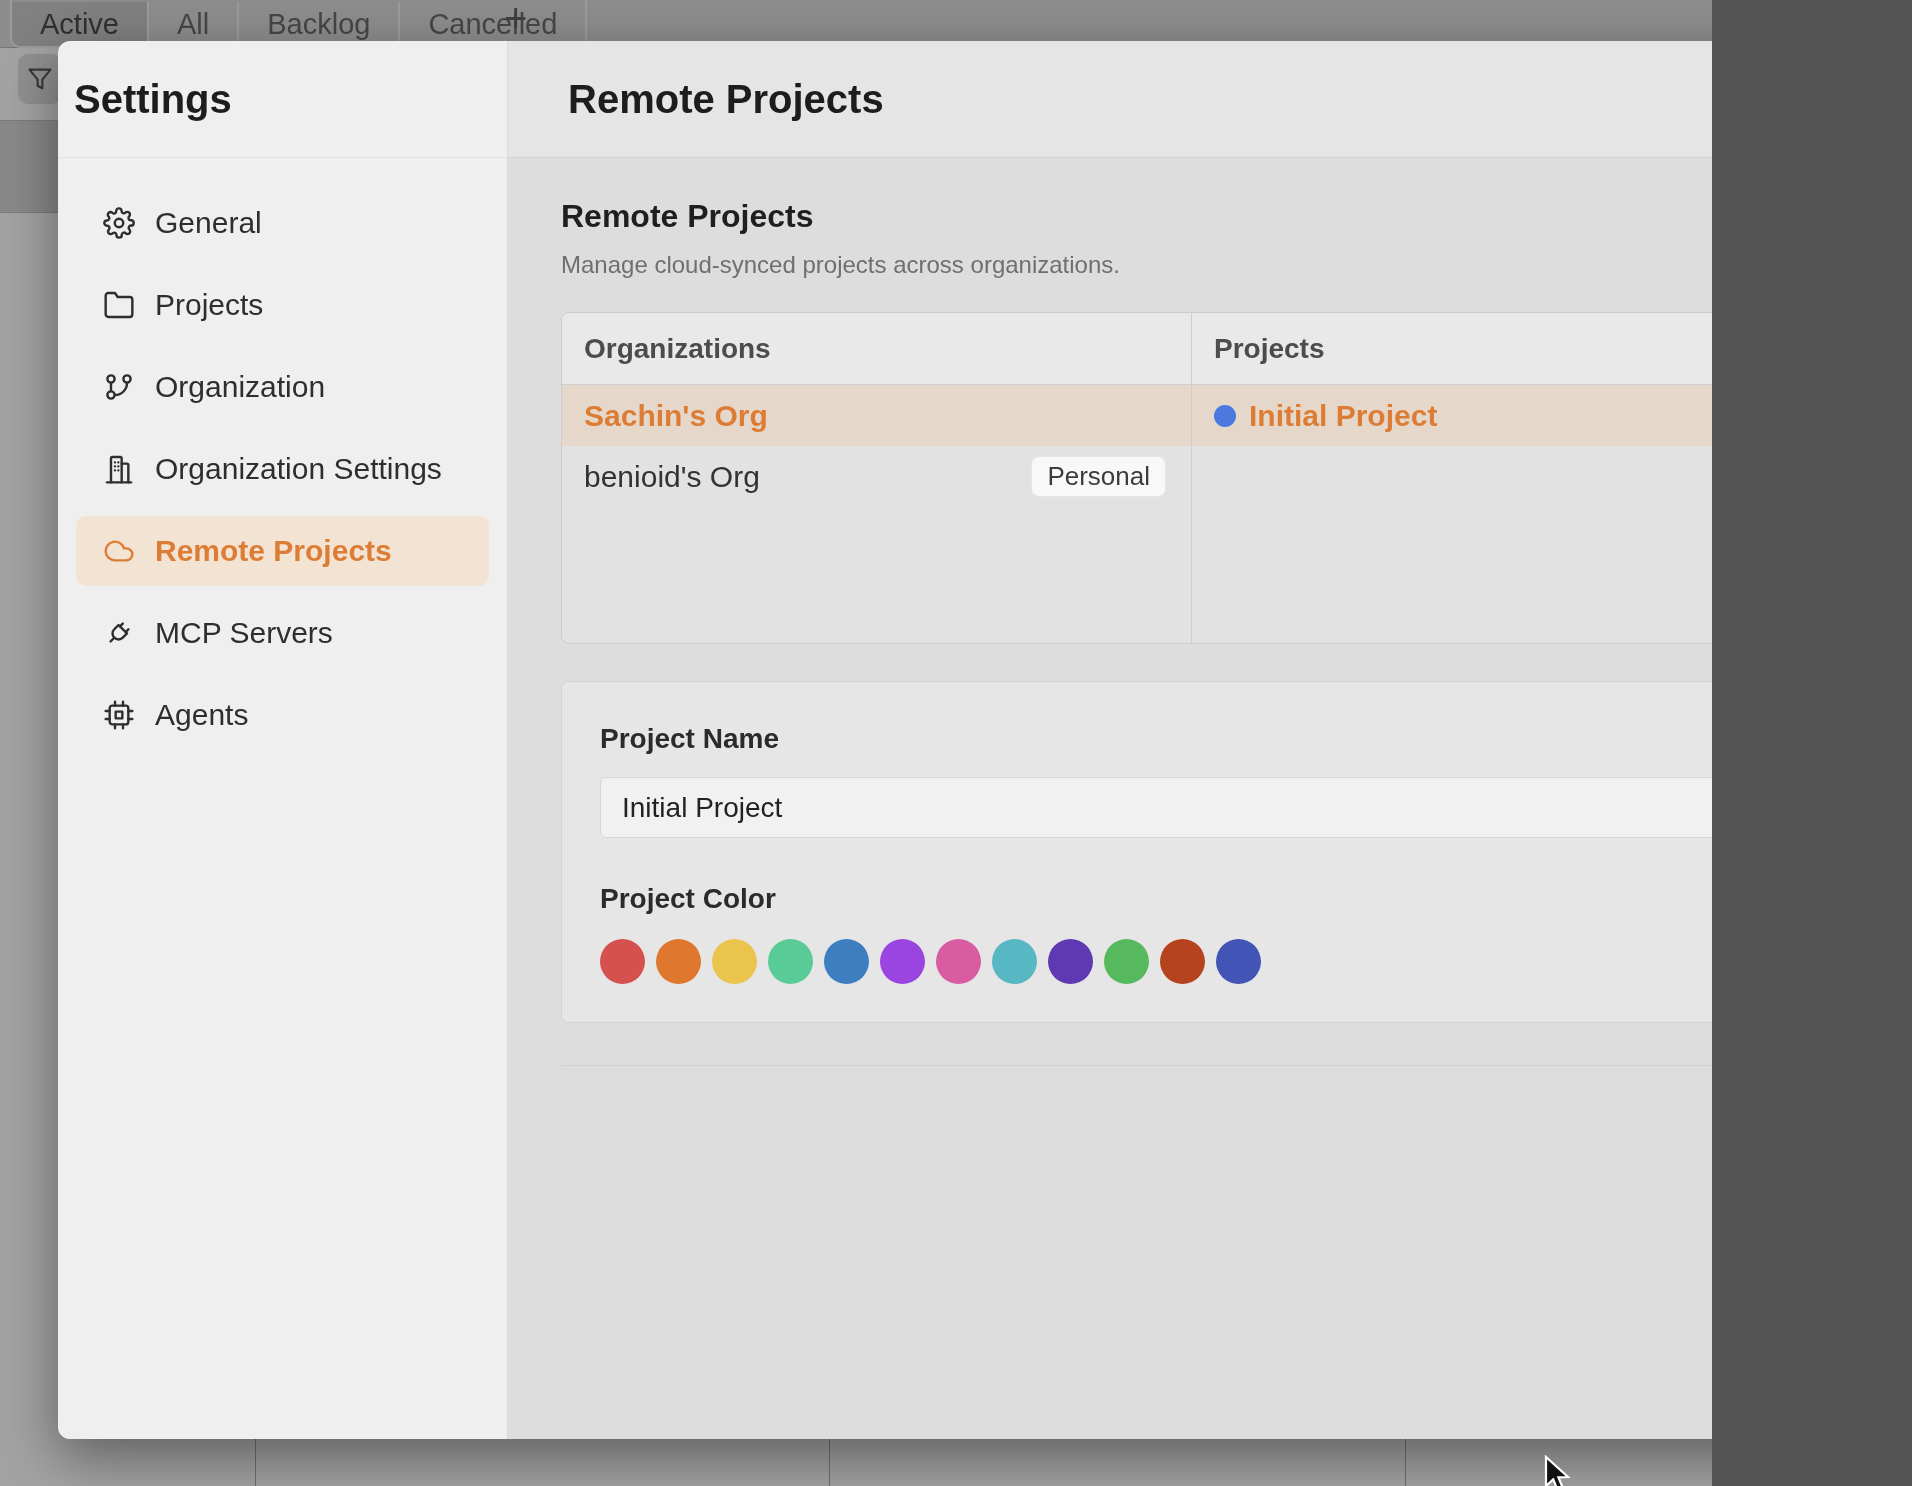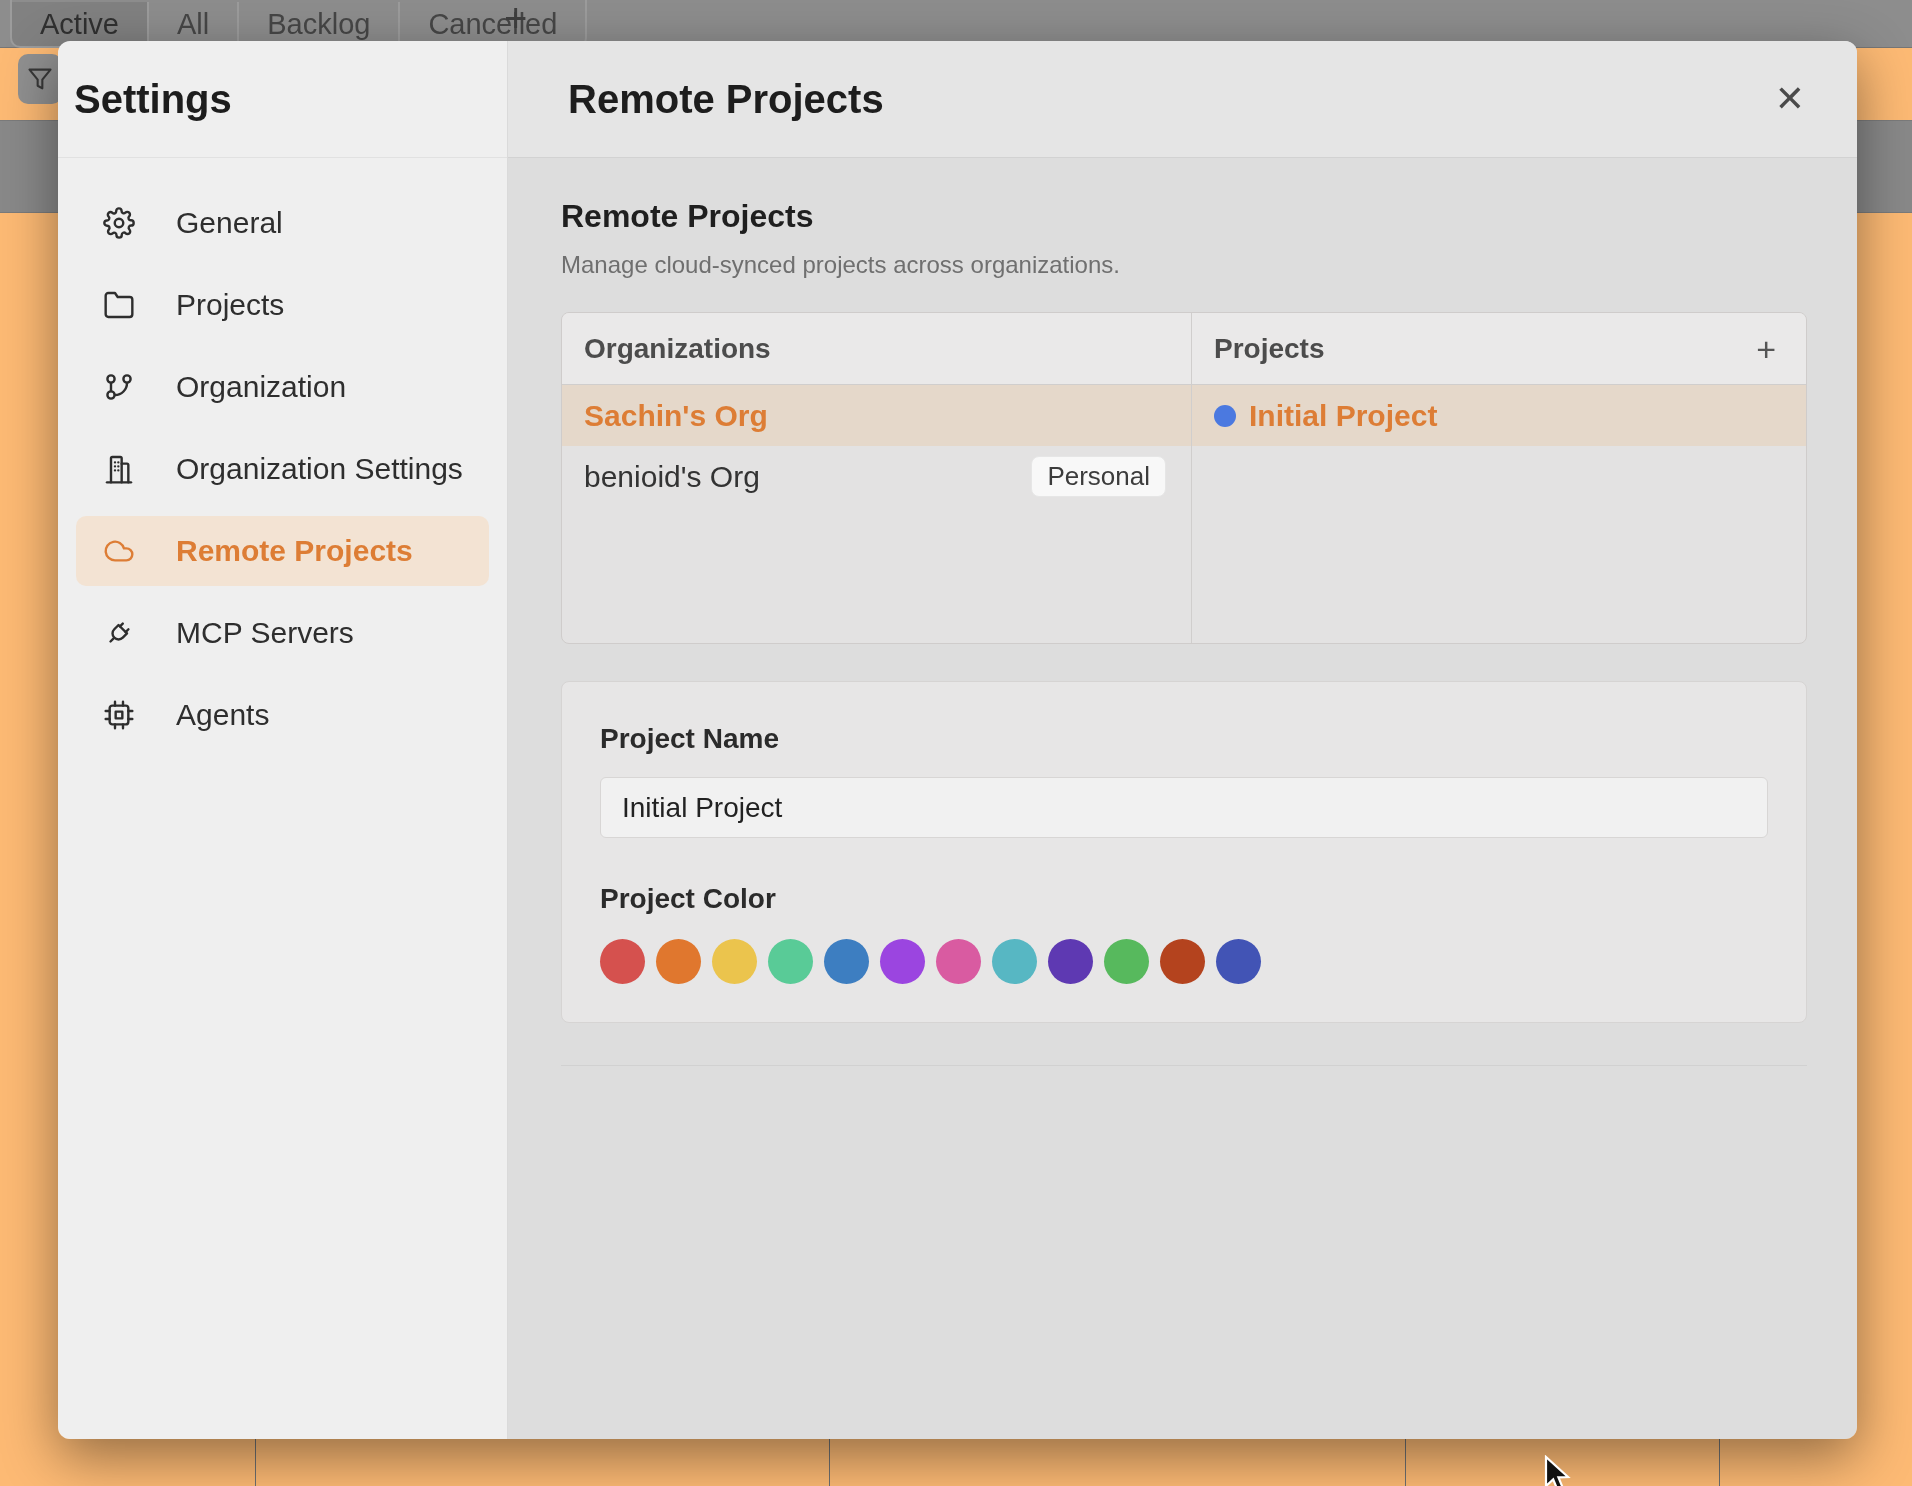--- a/index.html
+++ b/index.html
@@ -1,17 +1,17 @@
 <!DOCTYPE html>
 <html><head>
 <meta charset="utf-8">
 <style>
   html,body{margin:0;padding:0;background:#555;}
-  .screen{position:relative;width:1912px;height:1486px;overflow:hidden;
-    font-family:"Liberation Sans", sans-serif;background:#fdba74;}
+  .screen{position:relative;width:1712px;height:1486px;overflow:hidden;
+    font-family:"Liberation Sans", sans-serif;background:#a3a3a3;}
 
   
   .bg-topbar{position:absolute;left:0;top:0;width:100%;height:47px;background:#8d8d8d;border-bottom:1px solid #767676;}
   .bg-tabgroup{position:absolute;left:10px;top:-14px;height:58px;display:flex;align-items:flex-end;
     border:2px solid #9c9c9c;border-radius:10px;overflow:hidden;}
   .bg-tab{height:44px;display:flex;align-items:center;padding:0 28px;font-size:29px;color:#464646;}
   .bg-tab.active{background:rgba(0,0,0,0.08);color:#303030;}
   .bg-tab + .bg-tab{border-left:2px solid #9c9c9c;}
   .bg-add{position:absolute;left:504px;top:-4px;font-size:40px;color:#3f3f3f;line-height:44px;}
   .bg-filter{position:absolute;left:18px;top:54px;width:44px;height:50px;border-radius:10px;
@@ -22,21 +22,21 @@
 
   
   .modal{position:absolute;left:58px;top:41px;width:1799px;height:1398px;border-radius:12px;
     display:flex;box-shadow:0 18px 55px rgba(0,0,0,.42);}
   .sidebar{width:449px;background:#efefef;border-right:1px solid #dadada;border-radius:12px 0 0 12px;
     display:flex;flex-direction:column;}
   .side-head{height:117px;display:flex;align-items:center;padding-left:16px;
     border-bottom:1px solid #e1e1e1;font-size:40px;font-weight:bold;color:#1d1d1d;box-sizing:border-box;}
   .side-nav{padding:30px 18px;}
   .side-item{height:70px;margin-bottom:12px;border-radius:10px;display:flex;align-items:center;
-    gap:41px;padding-left:27px;font-size:30px;color:#2e2e2e;cursor:pointer;}
+    gap:20px;padding-left:27px;font-size:30px;color:#2e2e2e;cursor:pointer;}
   .side-item .icon{width:32px;height:32px;display:flex;}
   .side-item svg{width:32px;height:32px;stroke:#2e2e2e;}
   .side-item.active{background:#f3e3d3;color:#dd7d35;font-weight:bold;}
   .side-item.active svg{stroke:#dd7d35;}
 
   .main{flex:1;background:#dddddd;border-radius:0 12px 12px 0;display:flex;flex-direction:column;min-width:0;}
   .main-header{height:117px;background:#e5e5e5;border-bottom:1px solid #d2d2d2;border-radius:0 12px 0 0;
     display:flex;align-items:center;padding:0 48px 0 60px;box-sizing:border-box;}
   .main-header h1{margin:0;font-size:40px;font-weight:bold;color:#1d1d1d;}
   .close-btn{margin-left:auto;background:none;border:none;font-size:36px;color:#4a4a4a;cursor:pointer;line-height:1;padding:4px;}

